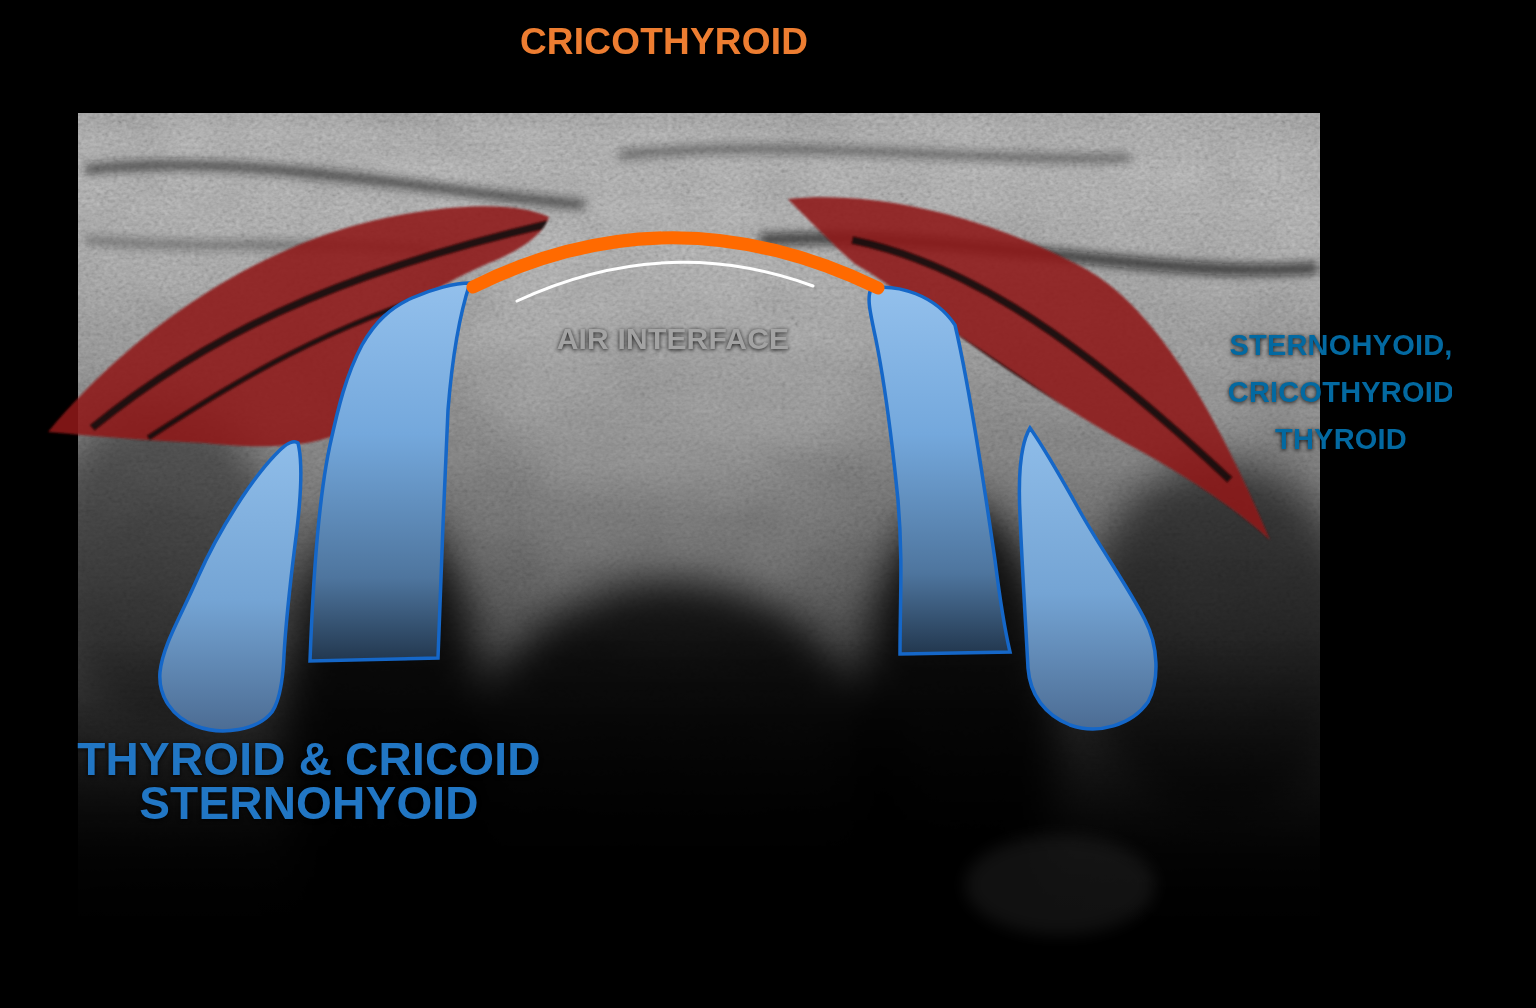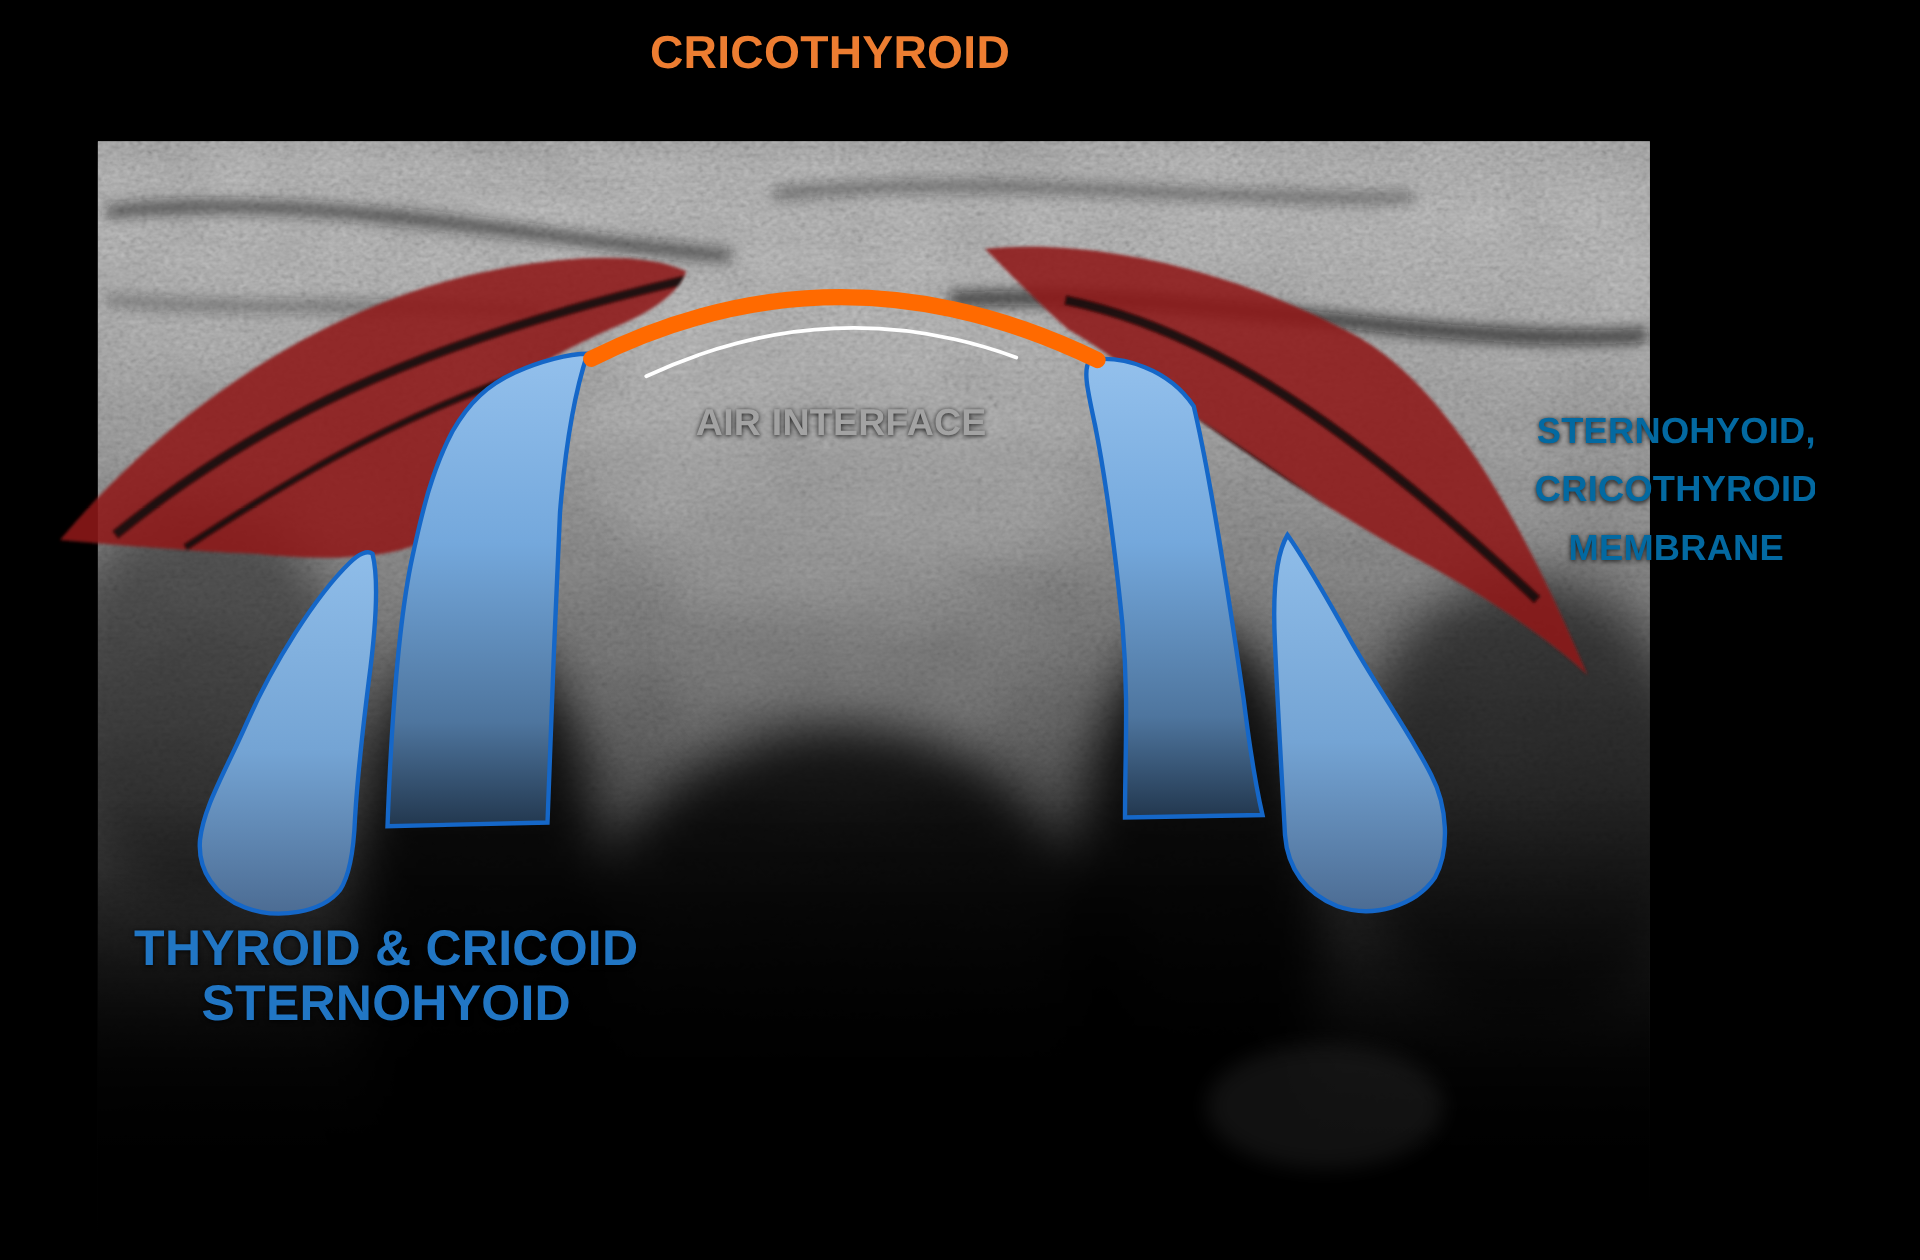--- a/index.html
+++ b/index.html
@@ -7,21 +7,21 @@
          font-family:"Liberation Sans",sans-serif;}
   #us-svg{position:absolute;left:0;top:0;}
   .lbl{position:absolute;font-weight:bold;text-align:center;white-space:nowrap;
        transform:translateX(-50%);letter-spacing:.2px;}
   .lbl div{white-space:nowrap;}
   #membrane-label{left:664px;top:16px;font-size:37px;line-height:52px;color:#ED7D31;}
   #air-label{left:673px;top:322px;font-size:30px;line-height:34px;color:#a3a3a3;
              text-shadow:0 1px 4px rgba(0,0,0,.85);}
   #muscles-label{left:1341px;top:322px;font-size:29px;line-height:47px;color:#0369a1;
                  text-shadow:0 1px 4px rgba(0,0,0,.85);}
-  #cartilages-label{left:309px;top:737px;font-size:40px;line-height:44px;color:#2176C4;
+  #cartilages-label{left:309px;top:737px;font-size:46px;line-height:44px;color:#2176C4;
                     text-shadow:0 1px 4px rgba(0,0,0,.85);}
 </style>
 </head>
 <body>
 
 <div id="stage">
 
 <svg id="us-svg" width="1536" height="1008" viewBox="0 0 1536 1008">
   <defs>
     <clipPath id="usclip">
@@ -212,21 +212,21 @@
 
 <div class="lbl" id="membrane-label">
   <div>CRICOTHYROID</div>
 </div>
 
 <div class="lbl" id="air-label">AIR INTERFACE</div>
 
 <div class="lbl" id="muscles-label">
   <div>STERNOHYOID,</div>
   <div>CRICOTHYROID</div>
-  <div>MEMBRANE</div>
+  <div>THYROID</div>
 </div>
 
 <div class="lbl" id="cartilages-label">
   <div>THYROID &amp; CRICOID</div>
   <div>STERNOHYOID</div>
 </div>
 
 </div>
 
 </body></html>

